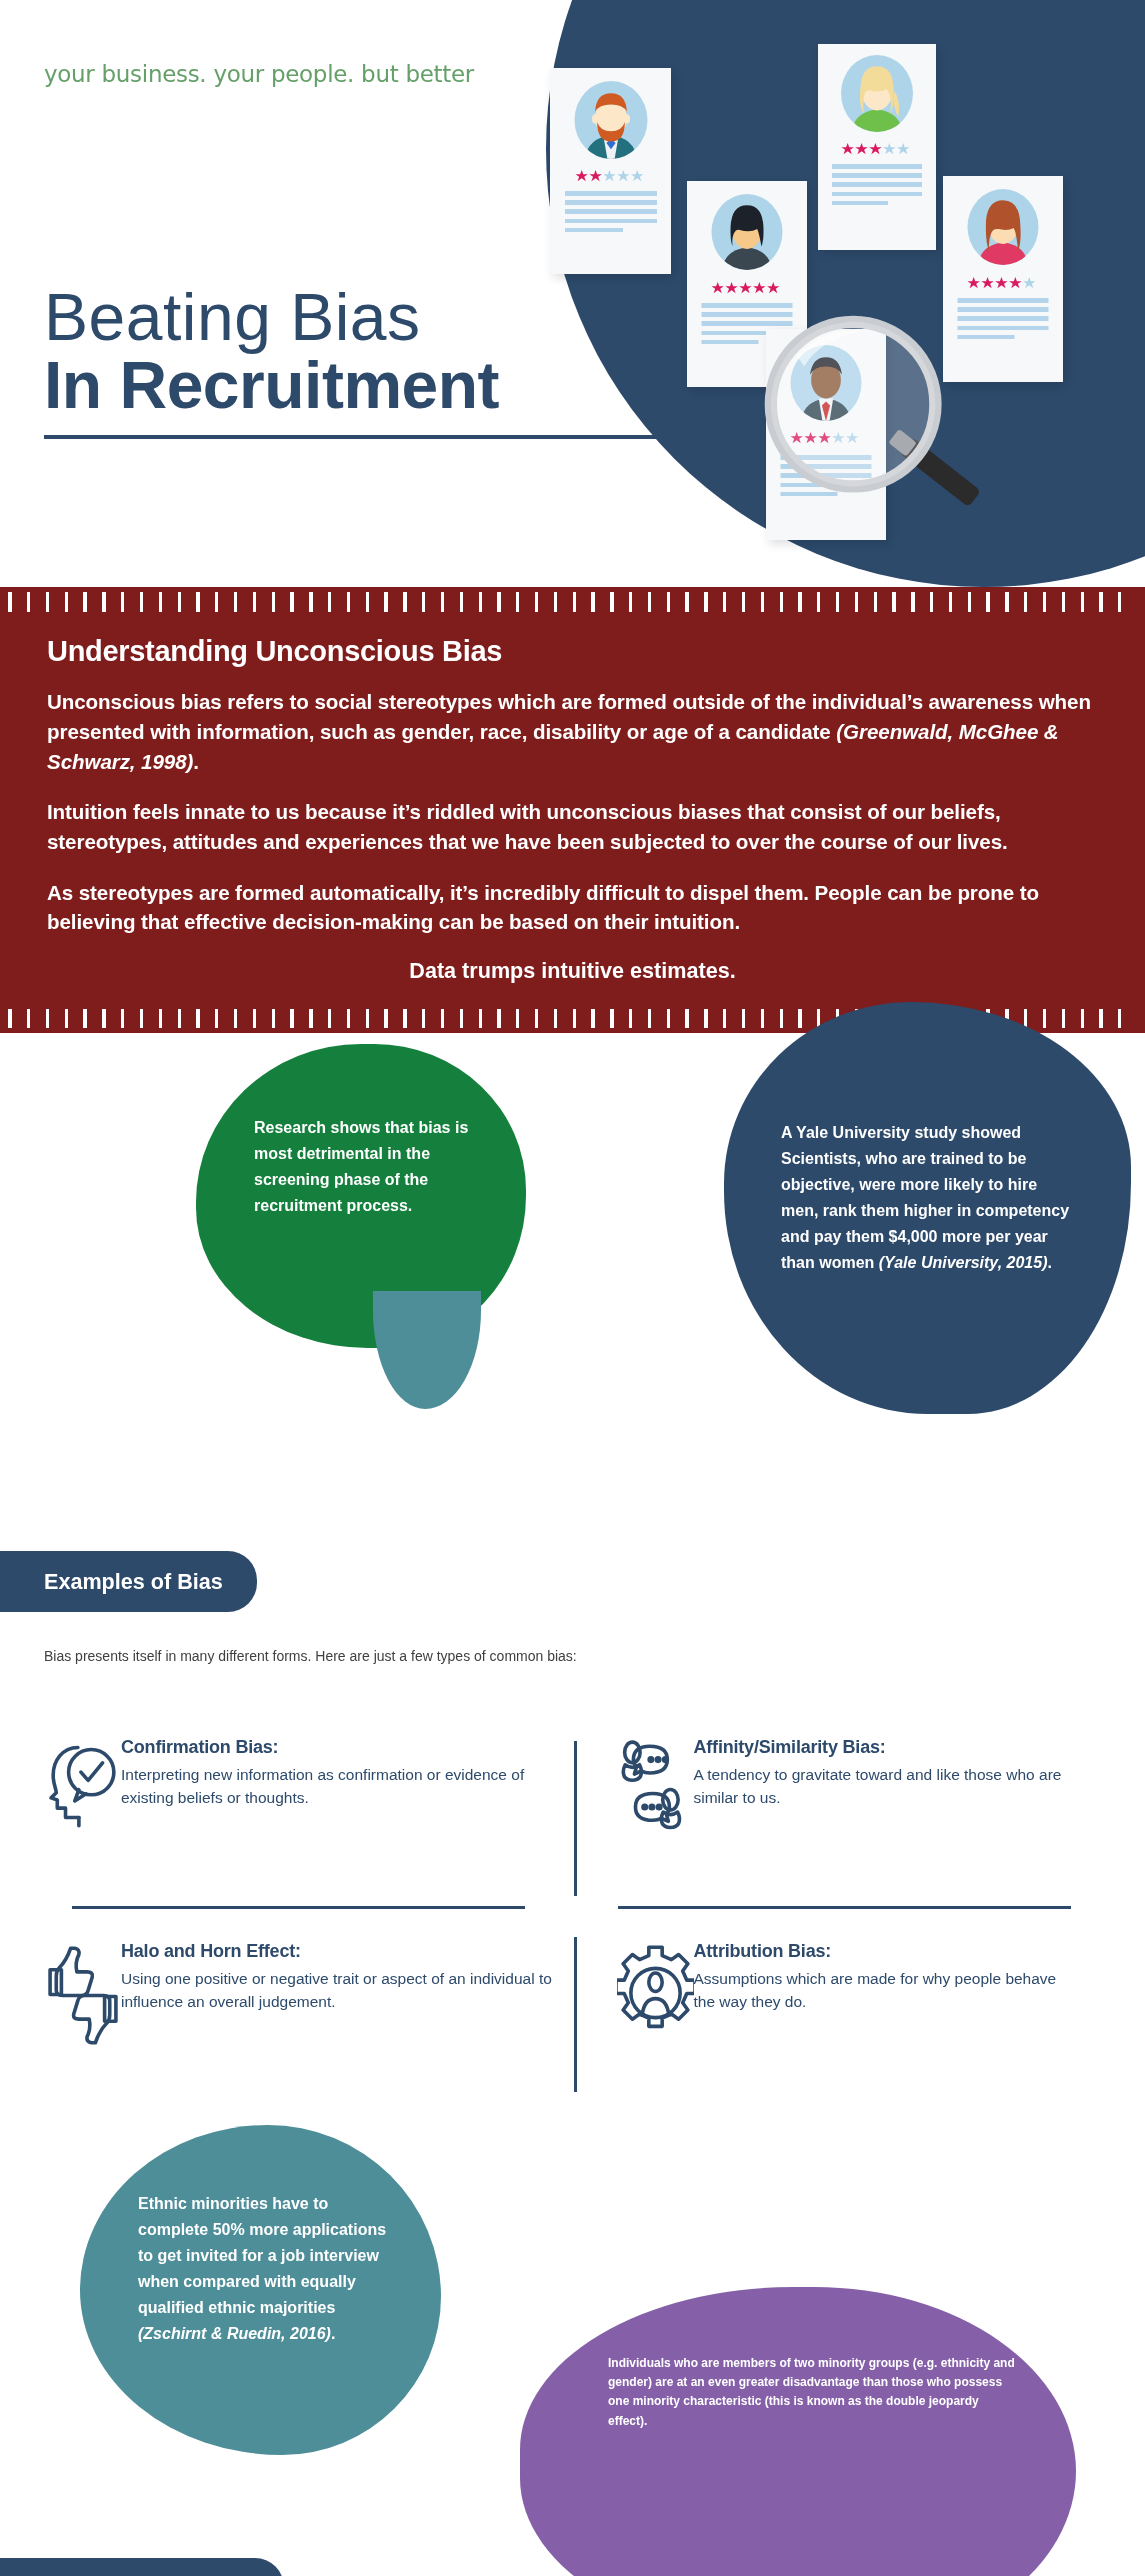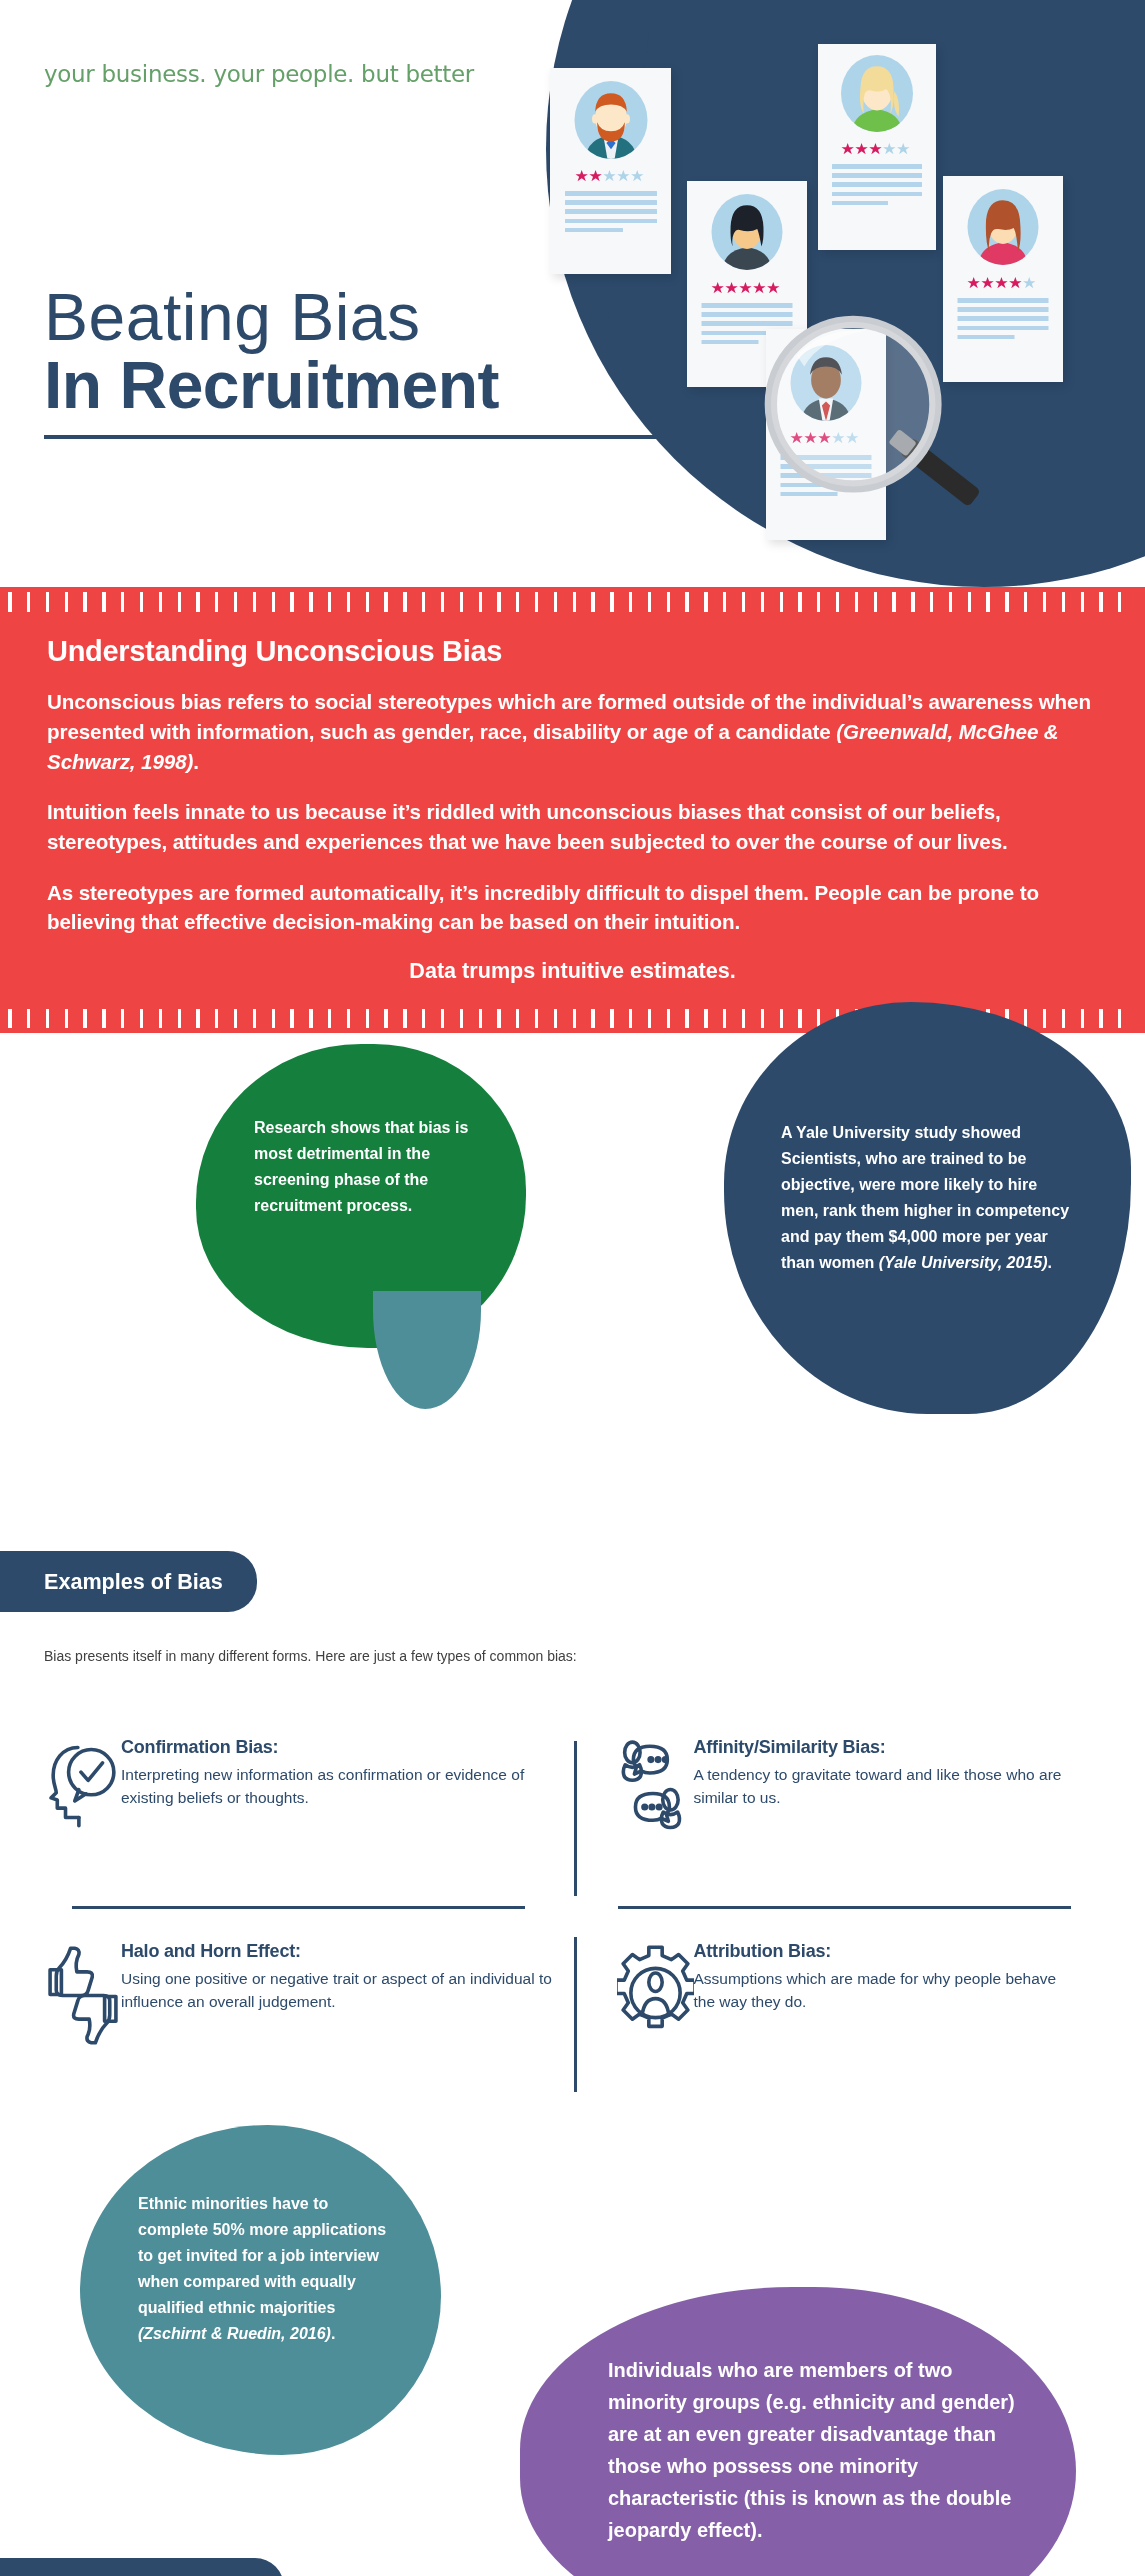--- a/index.html
+++ b/index.html
@@ -54,21 +54,21 @@
     box-shadow: 3.1px 4.1px 9.3px rgba(0,0,0,.13);
   }
   .cv-av { position:absolute; left:50%; transform:translateX(-50%); border-radius:50%; background:#aed4ea; overflow:hidden;}
   .cv-stars { position:absolute; left:50%; transform:translateX(-50%); display:flex; gap:2.1px; }
   .cv-lines { position:absolute; left:50%; transform:translateX(-50%); display:flex; flex-direction:column; gap:4.6px; }
   .cv-lines i { display:block; height:4.6px; background:#b3d4ea; border-radius:0.5px; }
   .magnifier { position:absolute; }
 
   
   .purple {
-    position: relative; width: 1145px; background: #ef4444; padding: 0;
+    position: relative; width: 1145px; background: #7f1d1d; padding: 0;
   }
   .ticks-row { height: 30px; width: 100%; display: flex; align-items: center; gap: 0; padding: 0 8.2px; }
   .ticks-row i { flex: 1 1 auto; height: 19.6px; background: #fff; max-width: 4.1px; margin-right: 15.5px; }
   .purple-inner { padding: 17.5px 47px 10.3px 47px; }
   .purple h2 {
     font-size: 29px; font-weight: 700; color: #fff; letter-spacing: -0.3px; margin-bottom: 19.6px;
   }
   .purple p {
     font-size: 20.6px; font-weight: 700; color: #fff; line-height: 1.45; margin-bottom: 20.6px;
     letter-spacing: -0.1px;
@@ -140,21 +140,21 @@
     font-size: 16px; font-weight: 700; color:#fff; line-height: 1.62;
   }
   .blob-teal-2 .btxt em { font-style: italic; }
   .blob-purple-2 {
     position: absolute; left: 520px; top: 2287px; width: 556px; height: 361px;
     background: #8560a8;
     border-radius: 50% 48% 44% 54% / 46% 52% 50% 48%;
   }
   .blob-purple-2 .btxt {
     position: absolute; left: 88px; top: 67px; width: 407px;
-    font-size: 20px; font-weight: 700; color:#fff; line-height: 1.6;
+    font-size: 12px; font-weight: 700; color:#fff; line-height: 1.6;
   }
 </style>
 </head>
 <body>
 
 <div class="page">
 
   <div class="header">
     <div class="hdr-navy-blob"></div>
     <div class="hdr-navy-wedge"></div>

